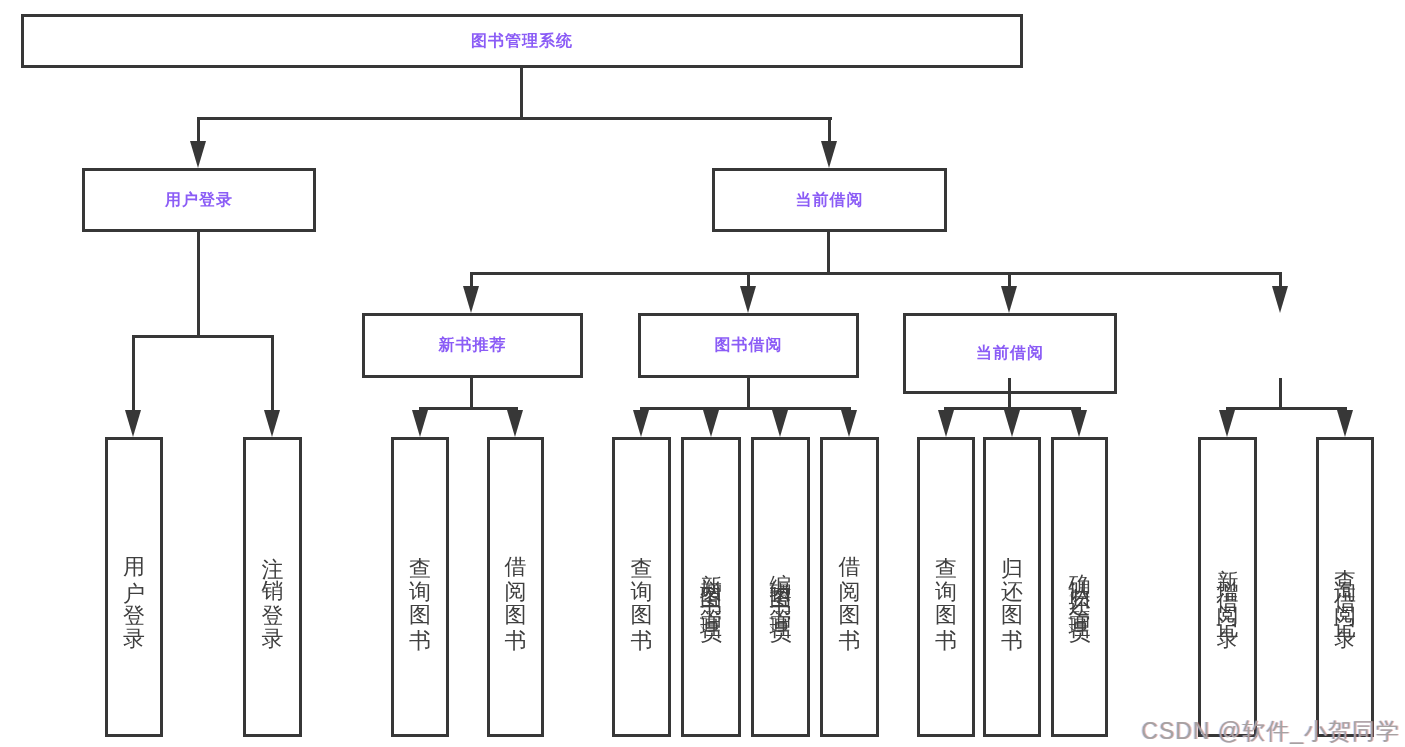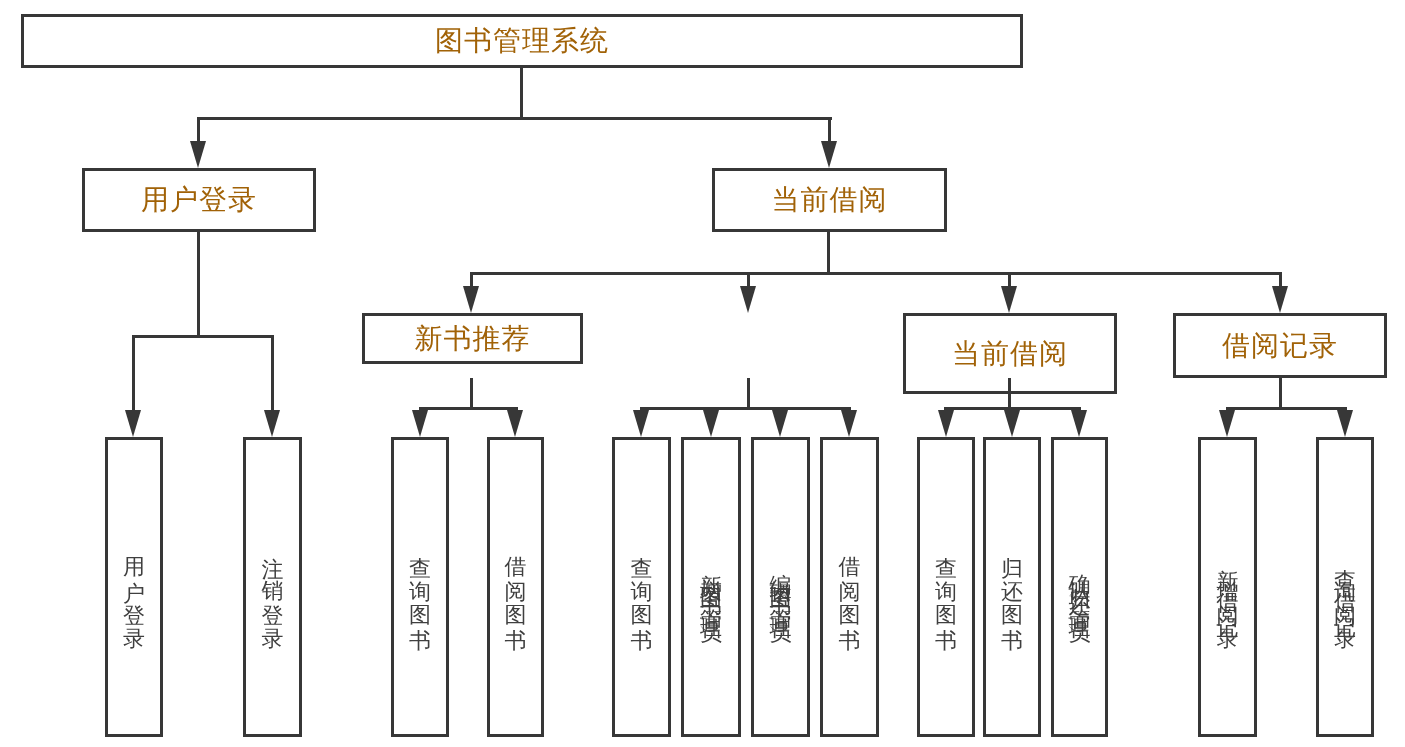--- a/index.html
+++ b/index.html
@@ -14,24 +14,25 @@
   .box{
     position:absolute;
     box-sizing:border-box;
     border:3px solid #373737;
     background:#ffffff;
     display:flex;
     align-items:center;
     justify-content:center;
   }
   .box .hlabel{
-    font-size:28px;
+    font-size:16px;
     letter-spacing:1px;
-    color:#a16207;
+    color:#8b5cf6;
     white-space:nowrap;
+    font-weight:bold;
   }
   .vtext{
     writing-mode:vertical-rl;
     text-orientation:mixed;
     line-height:1;
     font-size:22px;
     color:#3f3f3f;
     white-space:nowrap;
   }
   .vline{
@@ -96,28 +97,28 @@
   <div class="hline" style="left:470px;top:272px;width:812px"></div>
   <div class="vline" style="left:470px;top:272px;height:18px"></div>
   <div class="arrow" style="left:463px;top:286px"></div>
   <div class="vline" style="left:747px;top:272px;height:18px"></div>
   <div class="arrow" style="left:740px;top:286px"></div>
   <div class="vline" style="left:1008px;top:272px;height:18px"></div>
   <div class="arrow" style="left:1001px;top:286px"></div>
   <div class="vline" style="left:1279px;top:272px;height:18px"></div>
   <div class="arrow" style="left:1272px;top:286px"></div>
 
-  <div class="box" style="left:362px;top:313px;width:221px;height:51px">
+  <div class="box" style="left:362px;top:313px;width:221px;height:65px">
     <span class="hlabel">新书推荐</span>
+  </div>
+  <div class="box" style="left:638px;top:313px;width:221px;height:65px">
+    <span class="hlabel">图书借阅</span>
   </div>
   <div class="box" style="left:903px;top:313px;width:214px;height:81px">
     <span class="hlabel">当前借阅</span>
-  </div>
-  <div class="box" style="left:1173px;top:313px;width:214px;height:65px">
-    <span class="hlabel">借阅记录</span>
   </div>
 
   <div class="vline" style="left:470px;top:378px;height:29px"></div>
   <div class="hline" style="left:419px;top:407px;width:99px"></div>
   <div class="vline" style="left:747px;top:378px;height:29px"></div>
   <div class="hline" style="left:640px;top:407px;width:211px"></div>
   <div class="vline" style="left:1008px;top:378px;height:29px"></div>
   <div class="hline" style="left:944px;top:407px;width:137px"></div>
   <div class="vline" style="left:1279px;top:378px;height:29px"></div>
   <div class="hline" style="left:1226px;top:407px;width:121px"></div>
@@ -185,14 +186,15 @@
     <span class="vtext" style="letter-spacing: 7px;">确认归还（管理员）</span>
   </div>
 
   <div class="box" style="left:1198px;top:437px;width:59px;height:300px">
     <span class="vtext" style="letter-spacing: 12px;">新增借阅记录</span>
   </div>
   <div class="box" style="left:1316px;top:437px;width:58px;height:300px">
     <span class="vtext" style="letter-spacing: 12px;">查询借阅记录</span>
   </div>
 
+  <div id="watermark">CSDN @软件_小贺同学</div>
 
 </div>
 
 </body></html>

